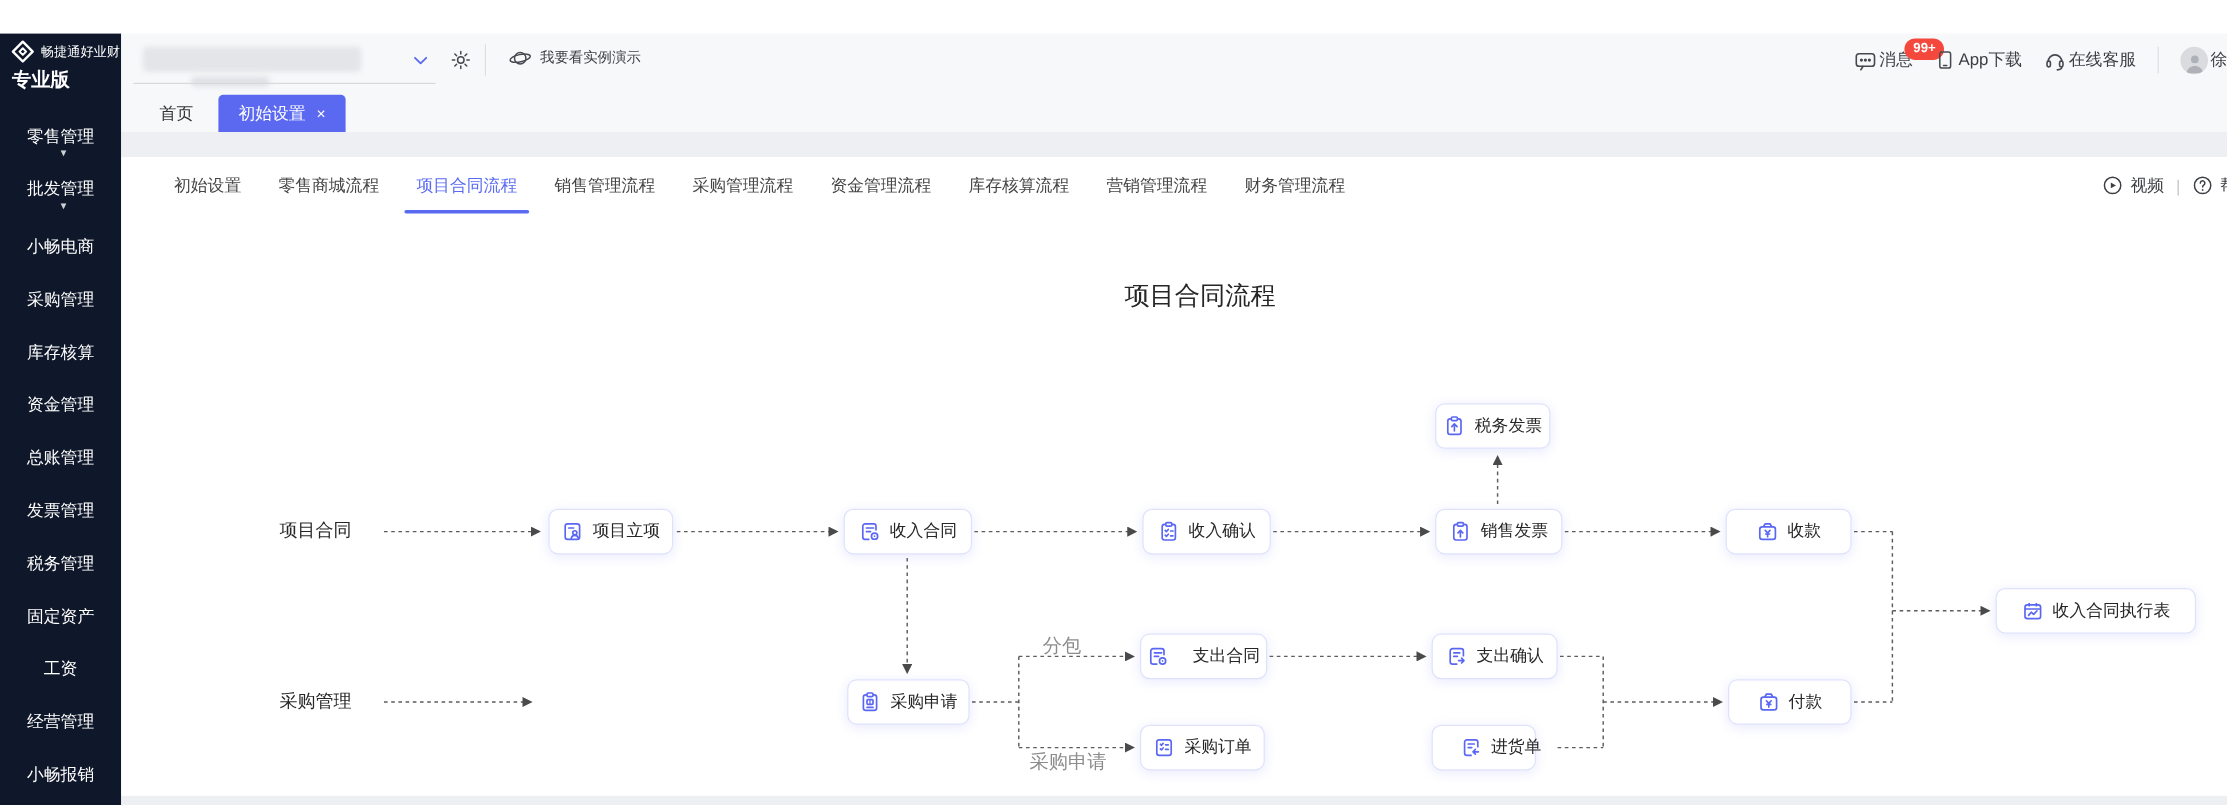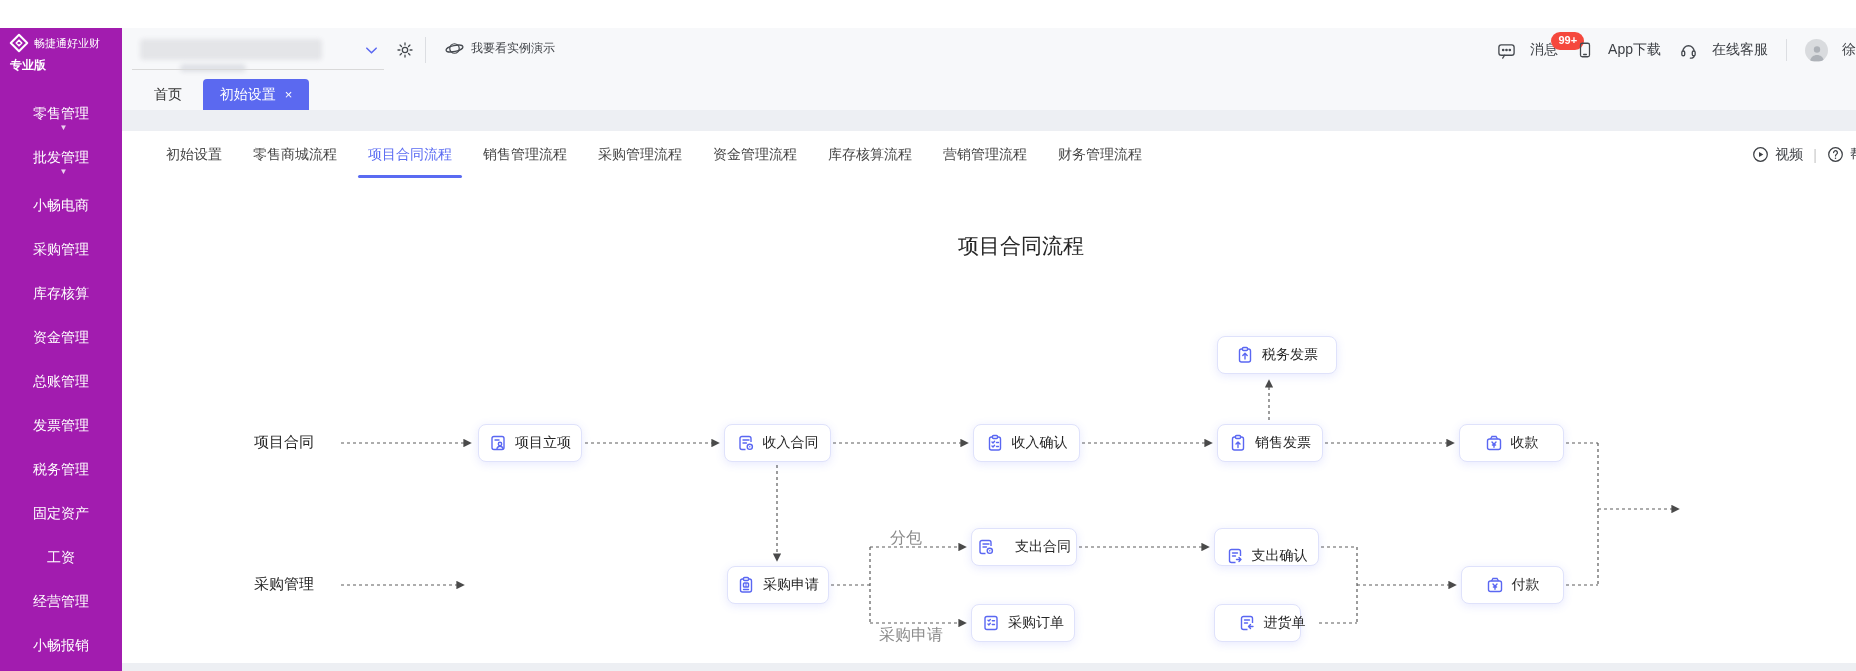--- a/index.html
+++ b/index.html
@@ -4,45 +4,45 @@
 <style>
   * { margin:0; padding:0; box-sizing:border-box; }
   html,body { width:1856px; height:671px; overflow:hidden; font-family:"Liberation Sans","DejaVu Sans",sans-serif; background:#fff; }
   .page { position:relative; width:1856px; height:671px; background:#fff; }
 
   .topstrip { height:28px; background:#fff; }
 
   .app { display:flex; height:643px; }
 
   
-  .sidebar { width:122px; background:#a21caf; color:#fff; flex-shrink:0; display:flex; flex-direction:column; }
+  .sidebar { width:101px; background:#0f172a; color:#fff; flex-shrink:0; display:flex; flex-direction:column; }
   .logo-area { height:50px; padding:4px 6px 0 8px; position:relative; }
   .logo-row { display:flex; align-items:center; gap:4px; }
   .logo-mark { width:22px; height:22px; }
   .brand-name { font-size:11px; white-space:nowrap; letter-spacing:0; }
-  .edition { font-size:12px; font-weight:bold; margin-top:3px; margin-left:2px; }
+  .edition { font-size:16px; font-weight:bold; margin-top:3px; margin-left:2px; }
   .menu { padding-top:18px; }
   .menu-item { height:44px; display:flex; align-items:center; justify-content:center; font-size:14px; font-weight:500; cursor:pointer;flex-direction:column; }
   .menu-item .caret { font-size:8px; margin-left:5px; color:rgba(255,255,255,.8); }
 
   
   .main { flex:1; display:flex; flex-direction:column; min-width:0; position:relative; }
 
   .header { height:44px; background:#f7f8fa; position:relative; }
   .blur-blob { position:absolute; background:#e4e5e8; border-radius:4px; filter:blur(2px); }
   .blob1 { left:18px; top:11px; width:182px; height:21px; }
   .blob2 { left:58px; top:36px; width:66px; height:8px; background:#dfe1e6; }
   .sel-underline { position:absolute; left:10px; top:41px; width:252px; border-top:1px solid #d9d9d9; }
   .hicon { position:absolute; top:11px; width:22px; height:22px; display:flex; align-items:center; justify-content:center; cursor:pointer; }
   .chevron { left:238px; color:#5a67f2; }
   .gear { left:272px; color:#45494f; }
   .hdr-div { position:absolute; left:303px; top:9px; height:26px; border-left:1px solid #dcdee2; }
   .demo { position:absolute; left:323px; top:11px; display:flex; align-items:center; gap:7px; font-size:12px; color:#3c3f44; cursor:pointer; }
   .hdr-right { position:absolute; right:-14px; top:0; height:44px; display:flex; align-items:center; gap:18px; font-size:14px; color:#3c3f44; }
-  .hr-item { display:flex; align-items:center; gap:14px; cursor:pointer; position:relative; }
+  .hr-item { display:flex; align-items:center; gap:2px; cursor:pointer; position:relative; }
   .badge { position:absolute; top:-9px; right:-26px; background:#f5483d; color:#fff; font-size:11px; line-height:1; padding:3px 7px 4px; border-radius:9px; font-weight:bold; }
   .hdr-div2 { height:22px; border-left:1px solid #dcdee2; }
   .avatar { width:23px; height:23px; border-radius:50%; background:#d9dbde; display:flex; align-items:flex-end; justify-content:center; overflow:hidden; }
   .uname { white-space:nowrap; }
 
   .tabbar { height:38px; background:#f7f8fa; display:flex; align-items:flex-end; padding-left:11px; }
   .wtab-home { width:70px; height:31px; display:flex; align-items:center; justify-content:center; font-size:14px; color:#333; cursor:pointer; }
   .wtab-active { margin-left:0; width:106px; height:31px; background:#5b69f0; border-radius:4px 4px 0 0; color:#fff; font-size:14px; display:flex; align-items:center; justify-content:center; gap:9px; cursor:pointer; }
   .wtab-active .x { font-size:13px; cursor:pointer; }
 
@@ -305,21 +305,21 @@
               <path d="M1476 265 V407"></path>
               <path d="M1476 331 H1556" marker-end="url(#arr)"></path>
             </g>
           </svg>
 
           <div class="rowlabel" style="left:132px; top:255px;">项目合同</div>
           <div class="rowlabel" style="left:132px; top:397px;">采购管理</div>
           <div class="edgelabel" style="left:768px; top:350px;">分包</div>
           <div class="edgelabel" style="left:757px; top:447px;">采购申请</div>
 
-          <div class="node" style="left:1095px; top:158px; width:120px;">
+          <div class="node" style="left:1095px; top:158px; width:96px;">
             <span class="nic">
                 <svg viewBox="0 0 18 18" fill="none" stroke="currentColor" stroke-width="1.4">
                   <rect x="3.5" y="3" width="11" height="13" rx="2"></rect>
                   <rect x="6.5" y="1.5" width="5" height="3" rx="1" fill="#fff"></rect>
                   <path d="M9 13 V7.5 M6.8 9.5 L9 7.3 L11.2 9.5" stroke-linecap="round" stroke-linejoin="round"></path>
                 </svg>
               </span>
             <span>税务发票</span>
           </div>
 
@@ -369,33 +369,43 @@
             <span class="nic">
                 <svg viewBox="0 0 18 18" fill="none" stroke="currentColor" stroke-width="1.4">
                   <rect x="2.5" y="5" width="13" height="10.5" rx="2"></rect>
                   <path d="M5.5 5 L7 2.5 h4 L12.5 5"></path>
                   <path d="M7 8 l2 2.2 2-2.2 M9 10.2 v3 M7.4 11 h3.2" stroke-linecap="round" stroke-linejoin="round"></path>
                 </svg>
               </span>
             <span>收款</span>
           </div>
 
+          <div class="node" style="left:1562px; top:312px; width:167px;">
+            <span class="nic">
+                <svg viewBox="0 0 18 18" fill="none" stroke="currentColor" stroke-width="1.4">
+                  <rect x="2.5" y="4" width="13" height="11.5" rx="2"></rect>
+                  <path d="M6 2.5 v3 M12 2.5 v3 M2.5 7.5 h13"></path>
+                  <path d="M5.5 12.8 l2.2-2.6 2 1.8 2.8-3" stroke-linecap="round" stroke-linejoin="round"></path>
+                </svg>
+              </span>
+            <span>收入合同执行表</span>
+          </div>
 
           <div class="node" style="left:849px; top:350px; width:106px;gap:20px;">
             <span class="nic">
                 <svg viewBox="0 0 18 18" fill="none" stroke="currentColor" stroke-width="1.4">
                   <path d="M14 8 V4.5 a2 2 0 0 0 -2 -2 H5 a2 2 0 0 0 -2 2 v9 a2 2 0 0 0 2 2 h3.5"></path>
                   <path d="M6 6 h6 M6 9 h3.5" stroke-linecap="round"></path>
                   <circle cx="12.8" cy="12.8" r="2.6"></circle>
                   <circle cx="12.8" cy="12.8" r="0.7" fill="currentColor" stroke="none"></circle>
                 </svg>
               </span>
             <span>支出合同</span>
           </div>
-          <div class="node" style="left:1092px; top:350px; width:105px;align-items:flex-end;">
+          <div class="node" style="left:1092px; top:350px; width:105px;">
             <span class="nic">
                 <svg viewBox="0 0 18 18" fill="none" stroke="currentColor" stroke-width="1.4">
                   <path d="M14.5 9 V4.5 a2 2 0 0 0 -2 -2 H5.5 a2 2 0 0 0 -2 2 v9 a2 2 0 0 0 2 2 h4"></path>
                   <path d="M6.5 6 h5 M6.5 9 h3" stroke-linecap="round"></path>
                   <path d="M10.5 12.5 h4.5 M13 10.5 l2 2 -2 2" stroke-linecap="round" stroke-linejoin="round"></path>
                 </svg>
               </span>
             <span>支出确认</span>
           </div>
 

